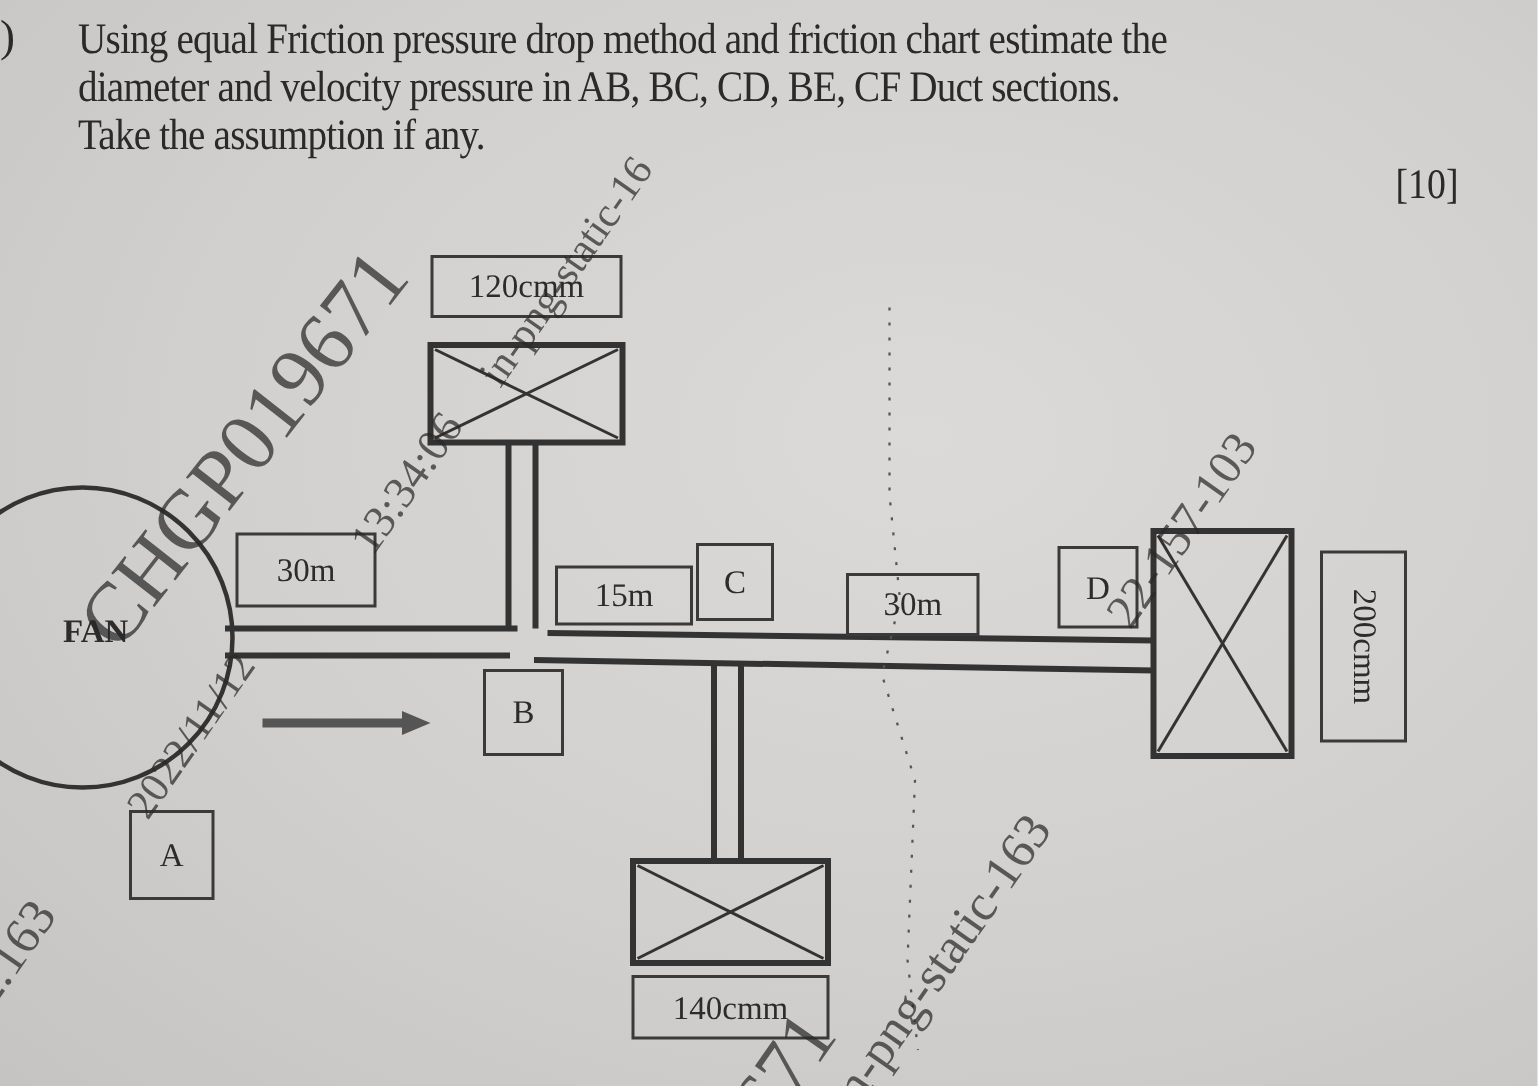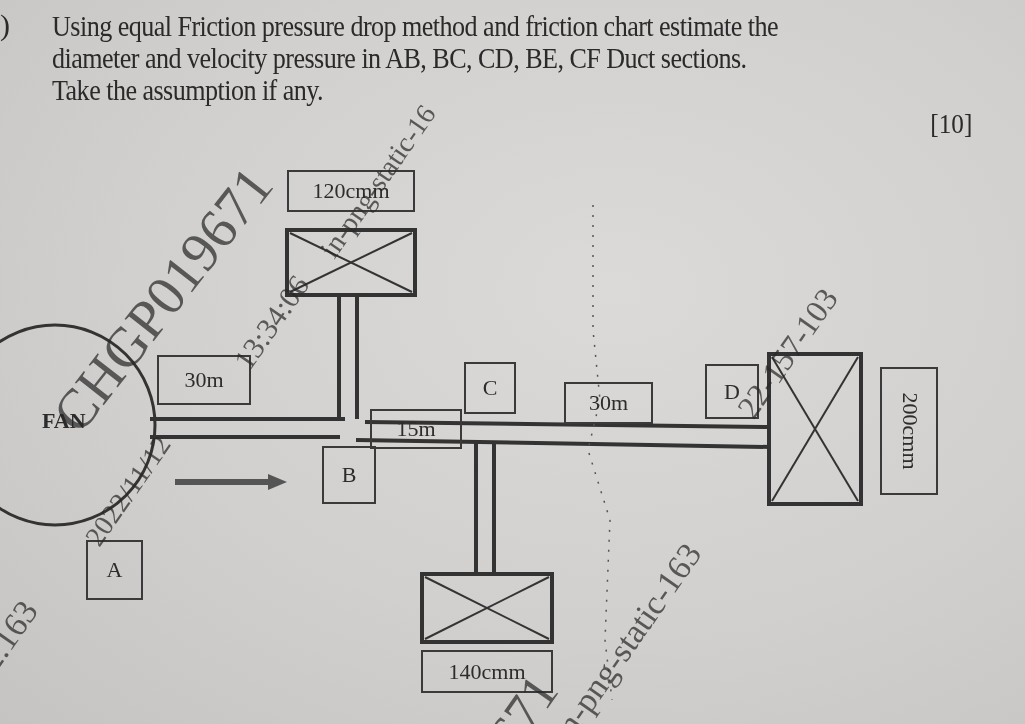--- a/index.html
+++ b/index.html
@@ -88,21 +88,21 @@
 <div class="lbl" style="left:42px;top:408px;font-weight:bold;">FAN</div>
 
 <div class="box" style="left:287px;top:170px;width:128px;height:42px;">
   <span>120cmm</span>
 </div>
 
 <div class="box" style="left:157px;top:355px;width:94px;height:50px;">
   <span>30m</span>
 </div>
 
-<div class="box" style="left:370px;top:377px;width:92px;height:40px;margin-top:32px;">
+<div class="box" style="left:370px;top:377px;width:92px;height:40px;">
   <span>15m</span>
 </div>
 
 <div class="box" style="left:464px;top:362px;width:52px;height:52px;">
   <span>C</span>
 </div>
 
 <div class="box" style="left:564px;top:382px;width:89px;height:42px;">
   <span>30m</span>
 </div>

